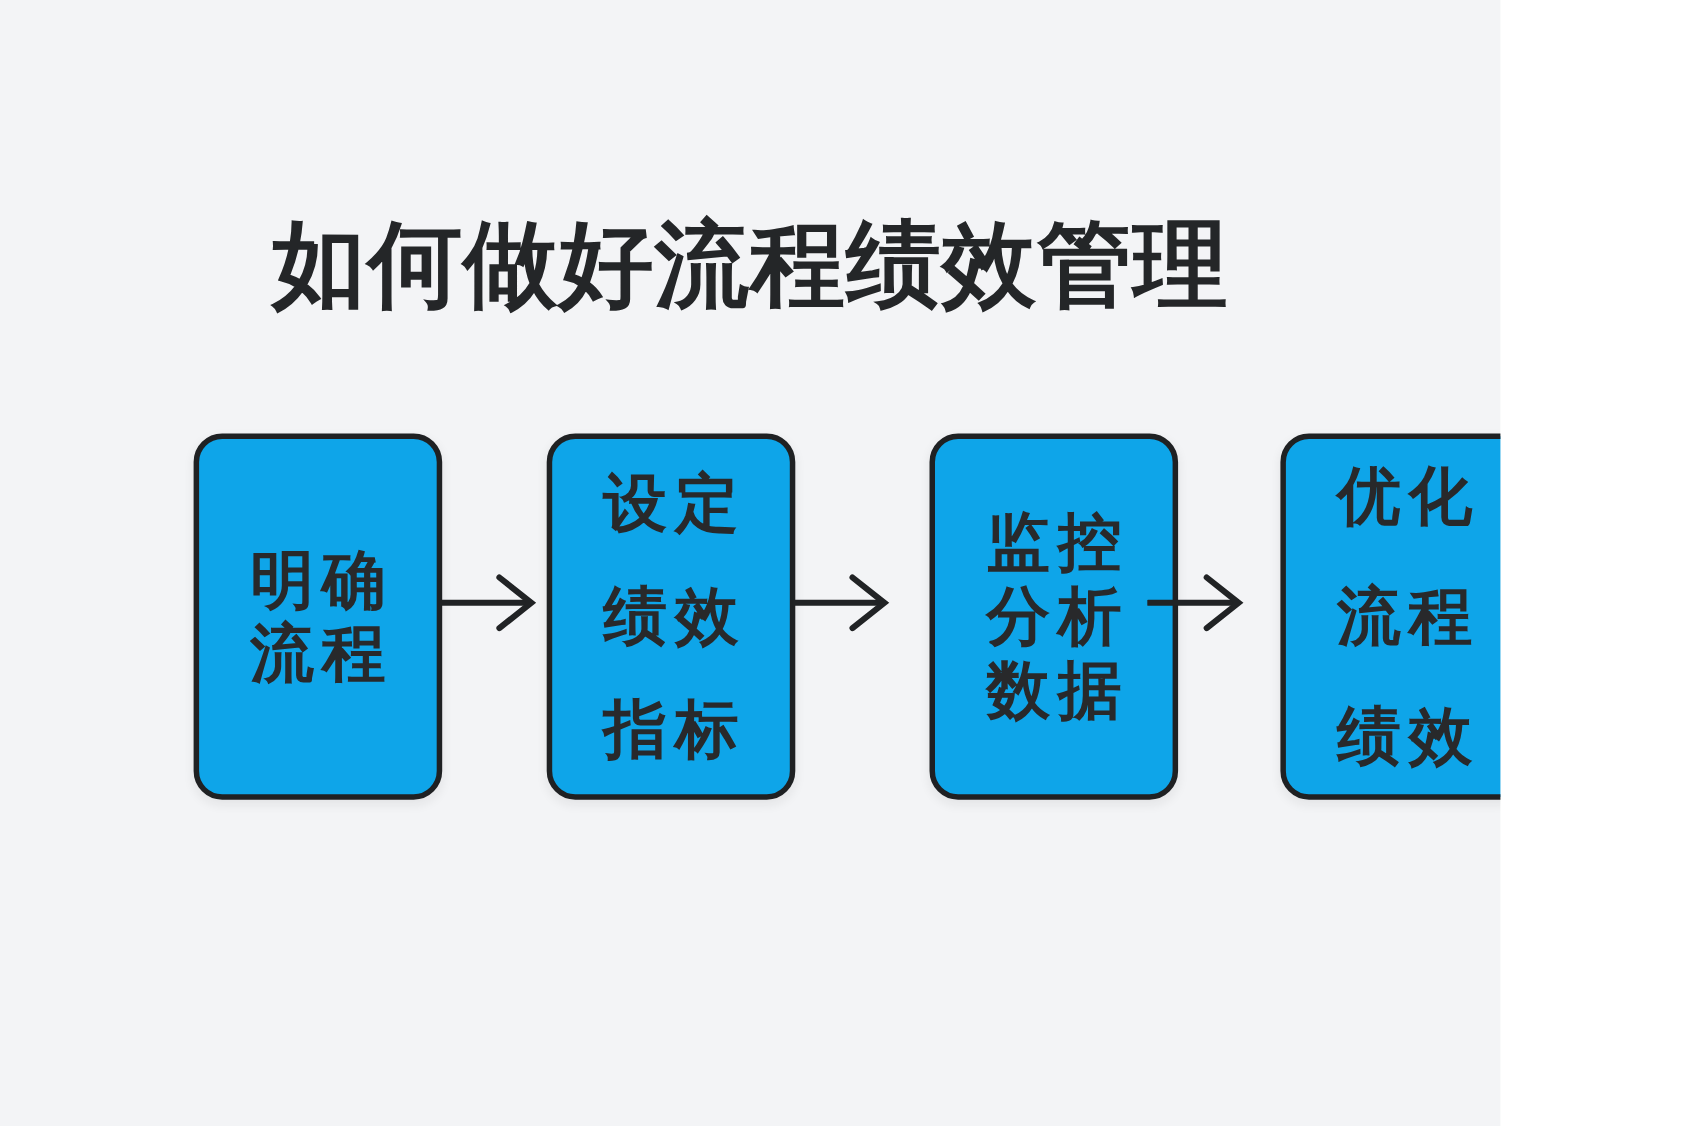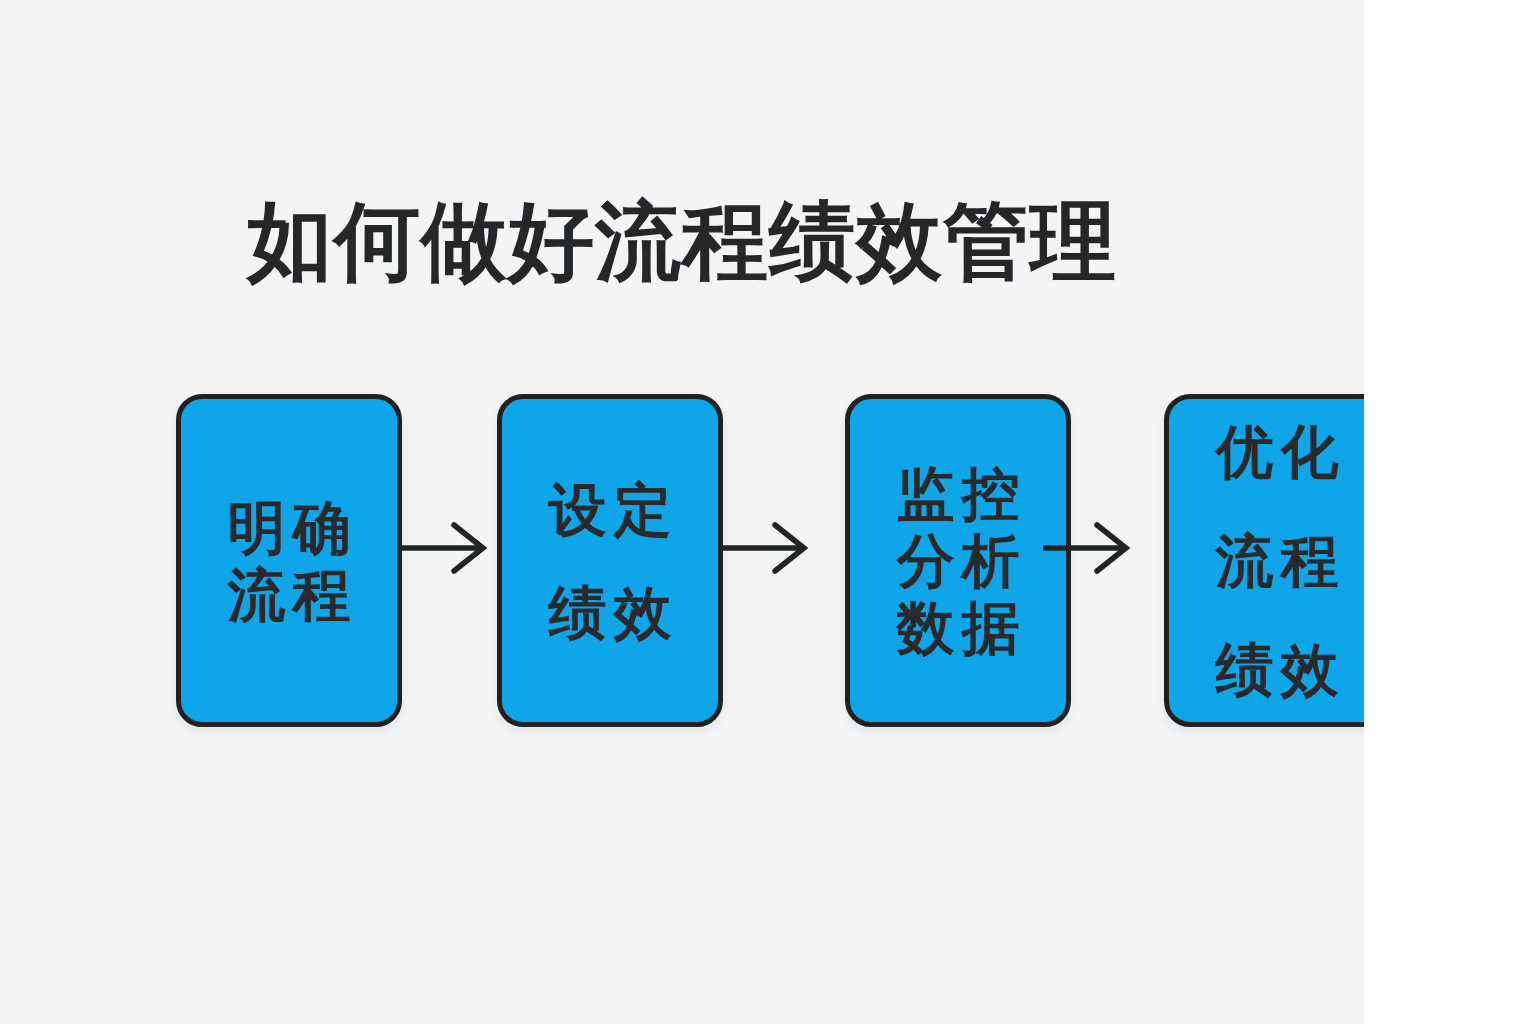--- a/index.html
+++ b/index.html
@@ -81,20 +81,21 @@
   </div>
 
   <svg class="arrow a1" viewBox="0 0 98 60" aria-hidden="true">
     <path d="M1 30 H80"></path>
     <path d="M54 7 L83 30 L54 53"></path>
   </svg>
 
   <div class="step s2">
     <span class="line">设定</span>
     <span class="line">绩效</span>
+    <span class="line">指标</span>
   </div>
 
   <svg class="arrow a2" viewBox="0 0 98 60" aria-hidden="true">
     <path d="M1 30 H80"></path>
     <path d="M54 7 L83 30 L54 53"></path>
   </svg>
 
   <div class="step s3">
     <span class="line">监控</span>
     <span class="line">分析</span>

